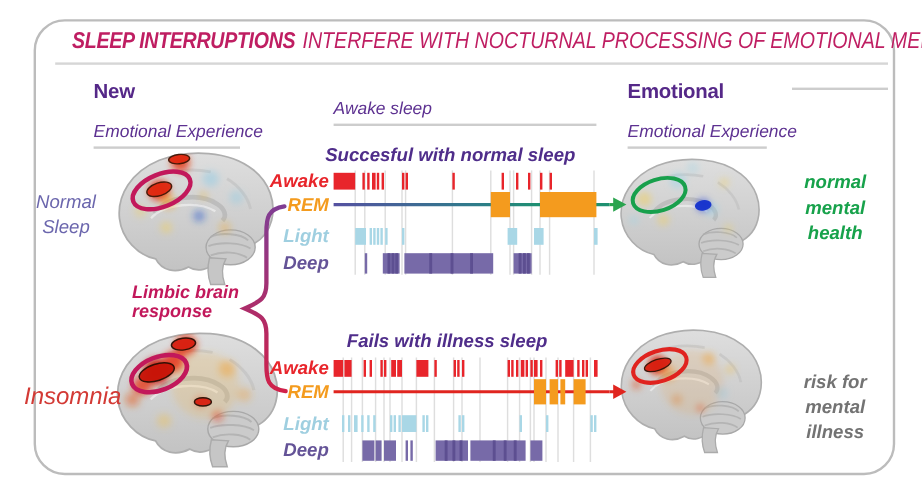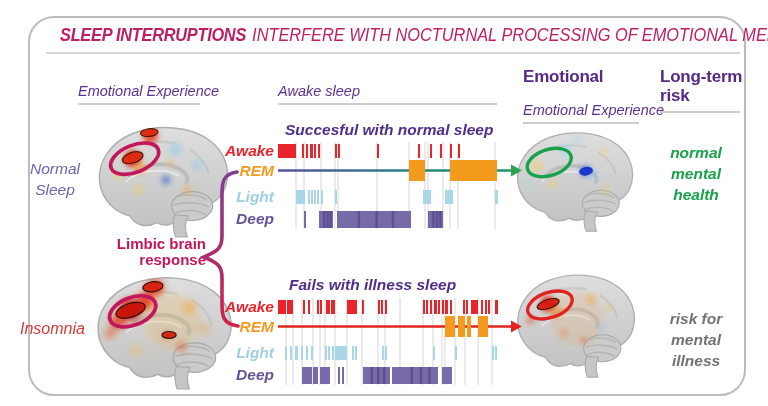--- a/index.html
+++ b/index.html
@@ -8,24 +8,24 @@
   .frame{left:28px;top:16px;width:714px;height:376px;border:2px solid #bcbcbc;border-radius:26px;background:#ffffff;}
   .title{left:60px;top:24px;transform:scaleX(.86);transform-origin:0 50%;white-space:nowrap;font-style:italic;font-size:19px;color:#bf1e62;}
   .t-em{font-weight:800;letter-spacing:-.3px;}
   .t-rest{font-weight:400;margin-left:7px;}
   .sep{left:46px;top:52px;width:694px;height:2px;background:#d6d6d6;}
   .colh{font-weight:700;font-size:17px;color:#552888;letter-spacing:-.2px;line-height:19px;}
   .colsub{font-style:italic;font-size:14.5px;color:#5d3191;margin-top:16px;}
   .rule{height:2px;background:#cdcdcd;margin-top:4px;}
   .pre{white-space:pre-line;}
   .normal-sleep{left:24px;top:158px;width:62px;text-align:center;font-style:italic;font-size:15.5px;color:#6b66ad;line-height:21px;}
-  .insomnia{left:20px;top:320px;font-style:italic;font-size:16px;color:#d33a35;}
-  .limbic{left:110px;top:236px;width:96px;text-align:right;font-weight:700;font-size:15px;color:#c2185b;line-height:16px;}
+  .insomnia{left:20px;top:320px;font-style:italic;font-size:20px;color:#d33a35;}
+  .limbic{left:110px;top:236px;width:96px;text-align:left;font-style:italic;font-weight:700;font-size:15px;color:#c2185b;line-height:16px;}
   .ct{font-style:italic;font-weight:700;font-size:15.5px;color:#4f2d8a;}
-  .ct-top{left:285px;top:121px;font-style:italic;}
+  .ct-top{left:271px;top:121px;font-style:italic;}
   .ct-bottom{left:289px;top:276px;}
   .outcome{width:92px;text-align:center;font-style:italic;font-weight:700;font-size:15.5px;line-height:21px;}
   .outcome-green{left:650px;top:142px;color:#17a24b;}
   .outcome-red{left:650px;top:308px;color:#737373;}
   svg.abs{overflow:visible;}
   #b1{left:82px;top:120px;width:156px;height:118px;}
   #b2{left:80px;top:270px;width:162px;height:120px;}
   #b3{left:502px;top:126px;width:140px;height:106px;}
   #b4{left:502px;top:268px;width:142px;height:110px;}
   #brace{left:196px;top:162px;width:54px;height:174px;}
@@ -36,35 +36,34 @@
 <body>
 
 <div class="abs frame"></div>
 
 <div class="abs title">
   <span class="t-em">SLEEP INTERRUPTIONS</span><span class="t-rest">INTERFERE WITH NOCTURNAL PROCESSING OF EMOTIONAL MEMORIES</span>
 </div>
 <div class="abs sep"></div>
 
 <div class="abs" style="left:78px;top:67px;">
+  <div class="colh">New</div>
   <div class="colsub">Emotional Experience</div>
   <div class="rule" style="width:122px;"></div>
 </div>
 <div class="abs" style="left:278px;top:67px;">
   <div class="colsub">Awake sleep</div>
   <div class="rule" style="width:219px;"></div>
 </div>
 <div class="abs" style="left:523px;top:67px;">
   <div class="colh">Emotional</div>
   <div class="colsub">Emotional Experience</div>
   <div class="rule" style="width:116px;"></div>
 </div>
 <div class="abs" style="left:660px;top:67px;">
-  <div class="colh pre">Long-term
-risk</div>
   <div class="rule" style="width:80px;margin-top:6px;"></div>
 </div>
 
 <svg id="b1" class="abs" viewBox="0 0 160 122" preserveAspectRatio="none">
     <defs>
       <linearGradient id="gb_b1" x1="0" y1="0" x2="0" y2="1">
         <stop offset="0" stop-color="#dedede"></stop>
         <stop offset="1" stop-color="#c3c3c3"></stop>
       </linearGradient>
       <clipPath id="cp_b1">

